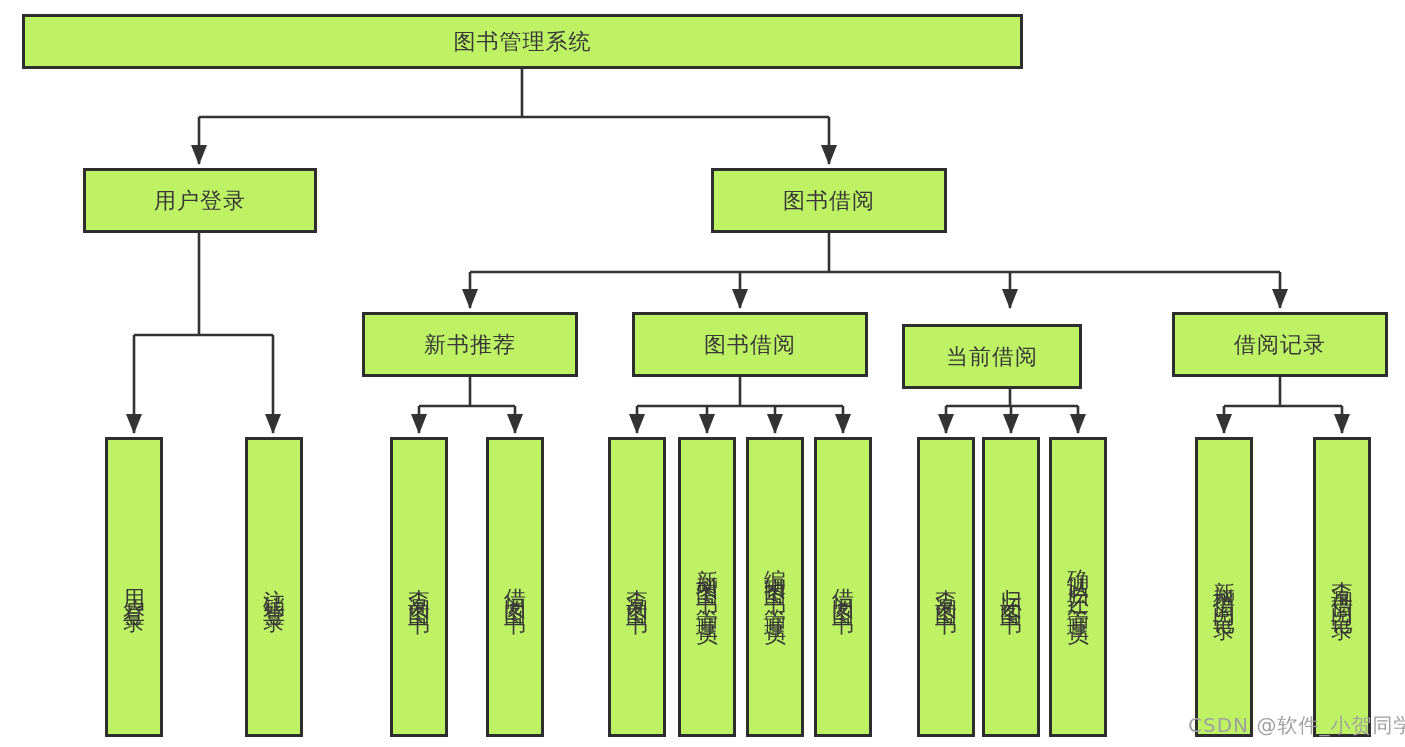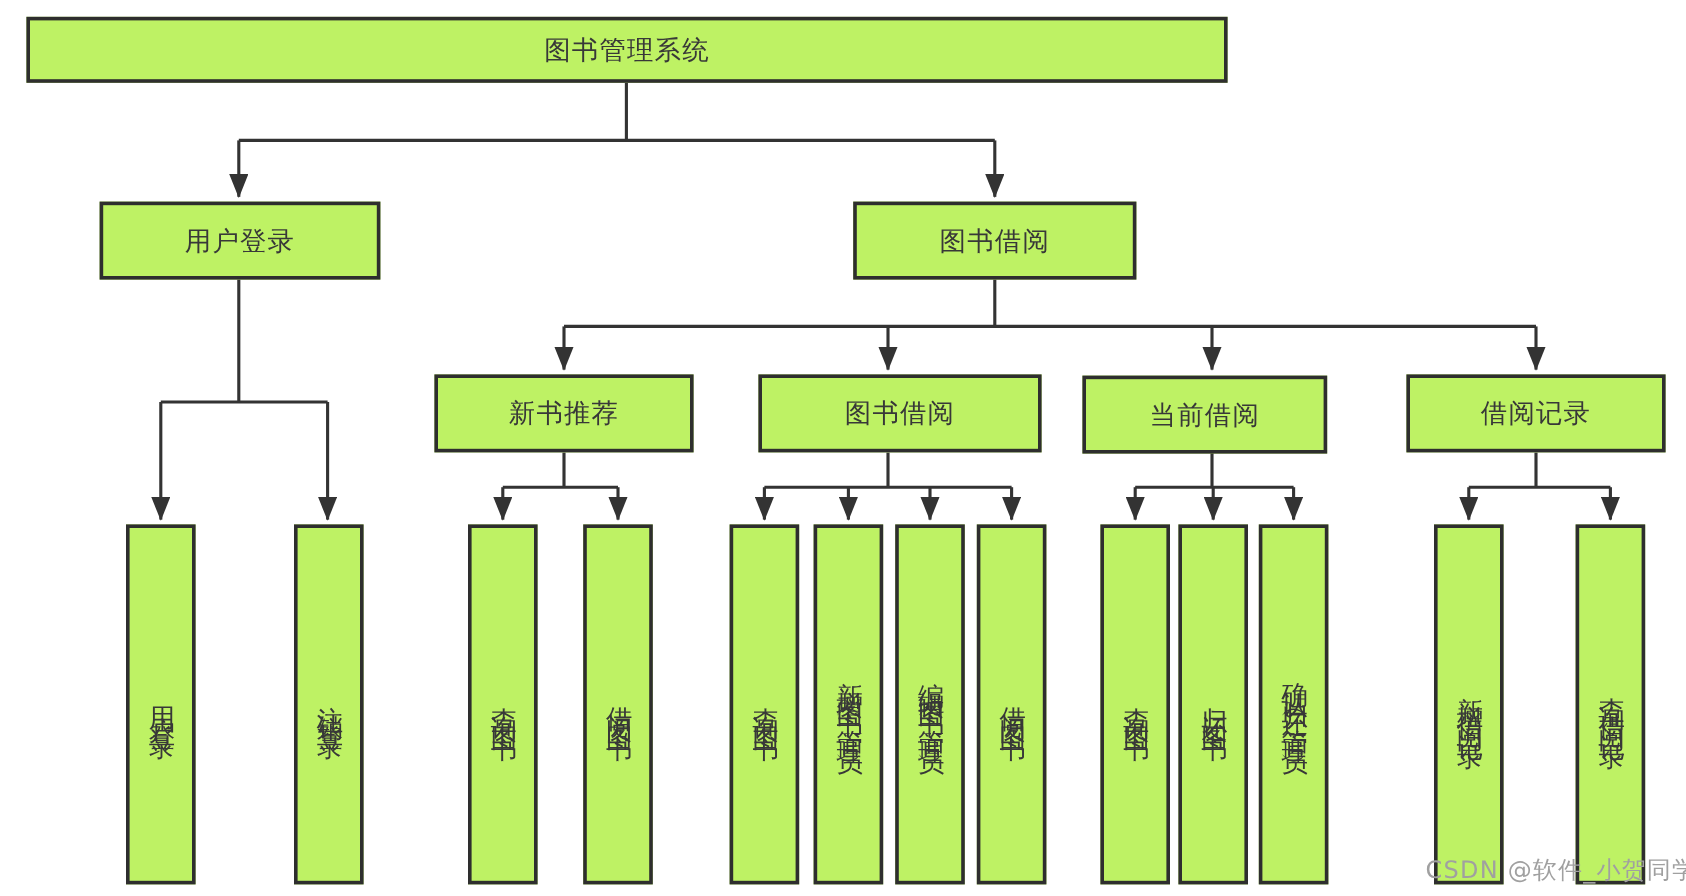--- a/index.html
+++ b/index.html
@@ -35,21 +35,21 @@
   .h-node .label {
     font-size: 22px;
     letter-spacing: 1px;
     white-space: nowrap;
   }
   .root-node   { left: 22px;  top: 14px;  width: 1001px; height: 55px; }
   .n-user-login   { left: 83px;  top: 168px; width: 234px; height: 65px; }
   .n-book-mgmt    { left: 711px; top: 168px; width: 236px; height: 65px; }
   .n-new-book-rec   { left: 362px;  top: 312px; width: 216px; height: 65px; }
   .n-book-borrow    { left: 632px;  top: 312px; width: 236px; height: 65px; }
-  .n-current-borrow { left: 902px;  top: 313px; width: 204px; height: 65px; }
+  .n-current-borrow { left: 902px;  top: 324px; width: 180px; height: 65px; }
   .n-borrow-records { left: 1172px; top: 312px; width: 216px; height: 65px; }
   .leaf {
     top: 437px;
     width: 58px;
     height: 300px;
   }
   .leaf .label {
     writing-mode: vertical-rl;
     text-orientation: mixed;
     font-size: 22px;

